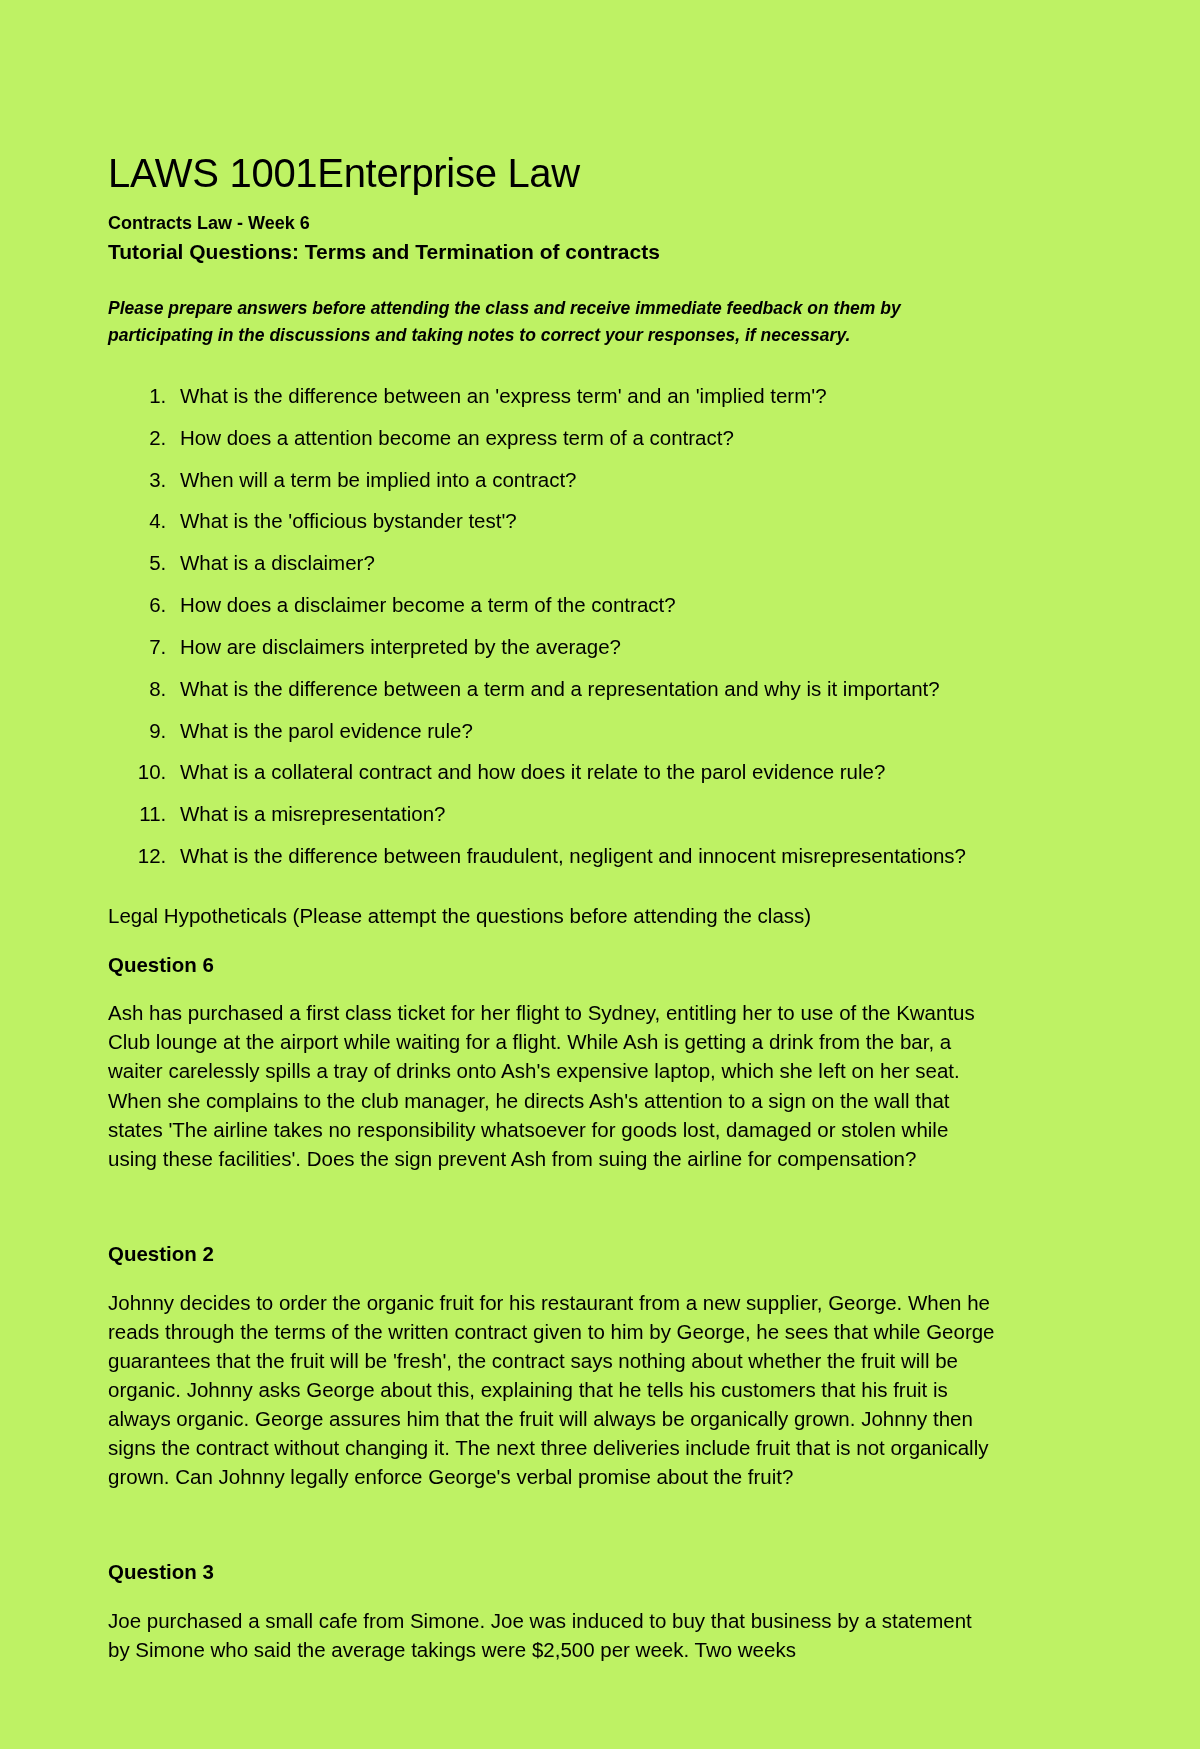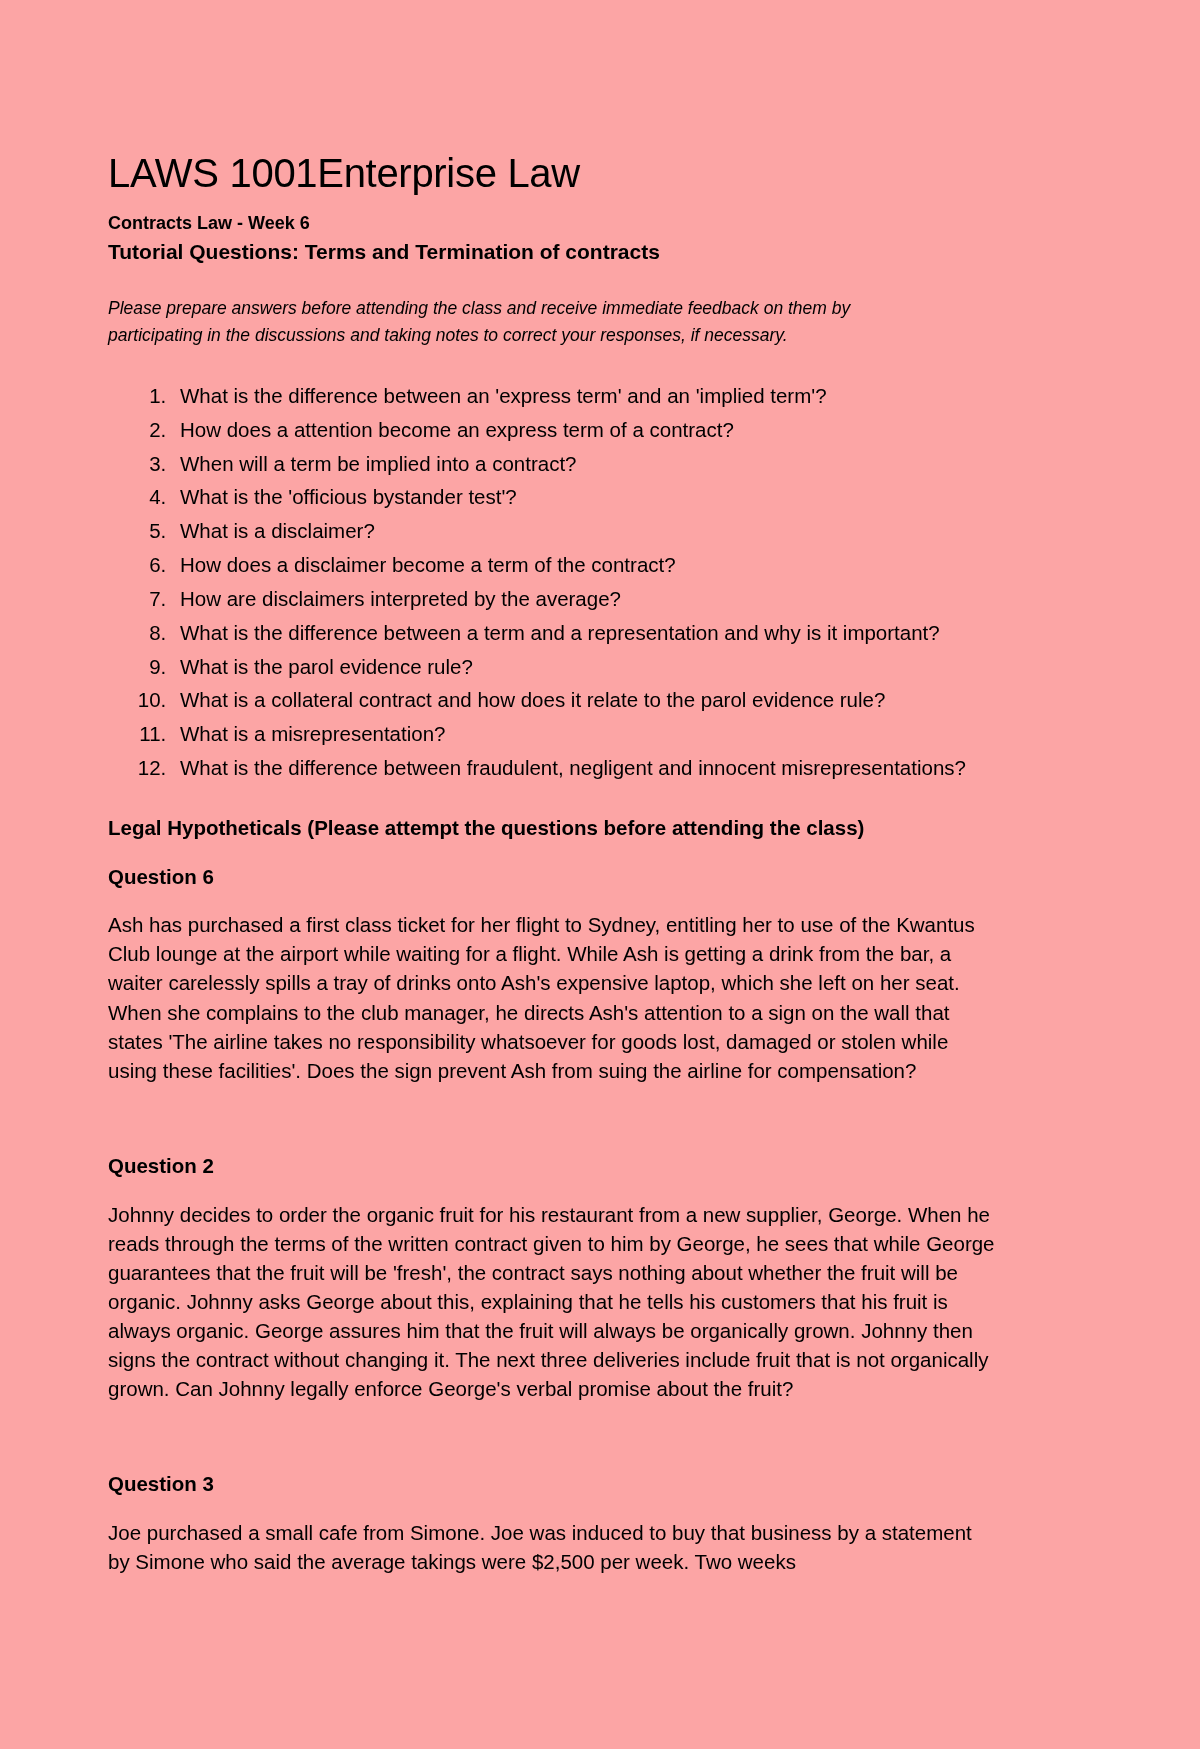--- a/index.html
+++ b/index.html
@@ -10,21 +10,21 @@
   }
   body {
     font-family: "Liberation Sans", sans-serif;
     color: #000000;
   }
   .page {
     position: relative;
     width: 1200px;
     min-height: 1749px;
     margin: 0 auto;
-    background: #fca5a5;
+    background: #bef264;
     box-sizing: border-box;
     padding: 150px 108px 40px 108px;
     overflow: hidden;
   }
   .doc-title {
     font-size: 40px;
     font-weight: 400;
     line-height: 1.15;
     margin: 0 0 16px 0;
     letter-spacing: -0.3px;
@@ -37,49 +37,49 @@
   }
   .sub-title2 {
     font-size: 21px;
     font-weight: bold;
     line-height: 1.25;
     margin: 0 0 30px 0;
   }
   .intro-italic {
     font-size: 17.5px;
     font-style: italic;
-    font-weight: normal;
+    font-weight: bold;
     line-height: 1.55;
     margin: 18px 0 34px 0;
     max-width: 800px;
   }
   .chapter-heading {
     font-size: 21px;
     font-weight: bold;
     line-height: 1.3;
     margin: 0 0 16px 0;
   }
   ol.question-list {
     margin: 0 0 34px 0;
     padding: 0 0 0 64px;
     list-style-position: outside;
   }
   ol.question-list > li {
     font-size: 20.5px;
     line-height: 1.26;
-    margin: 8px 0 2px 0;
+    margin: 16px 0 2px 0;
     padding-left: 8px;
   }
   ol.question-list > li.justify {
     text-align: justify;
     padding-right: 2px;
   }
   .section-heading {
     font-size: 20.5px;
-    font-weight: bold;
+    font-weight: normal;
     line-height: 1.3;
     margin: 0 0 22px 0;
   }
   .question-heading {
     font-size: 20.5px;
     font-weight: bold;
     line-height: 1.3;
     margin: 0 0 20px 0;
   }
   .body-para {

